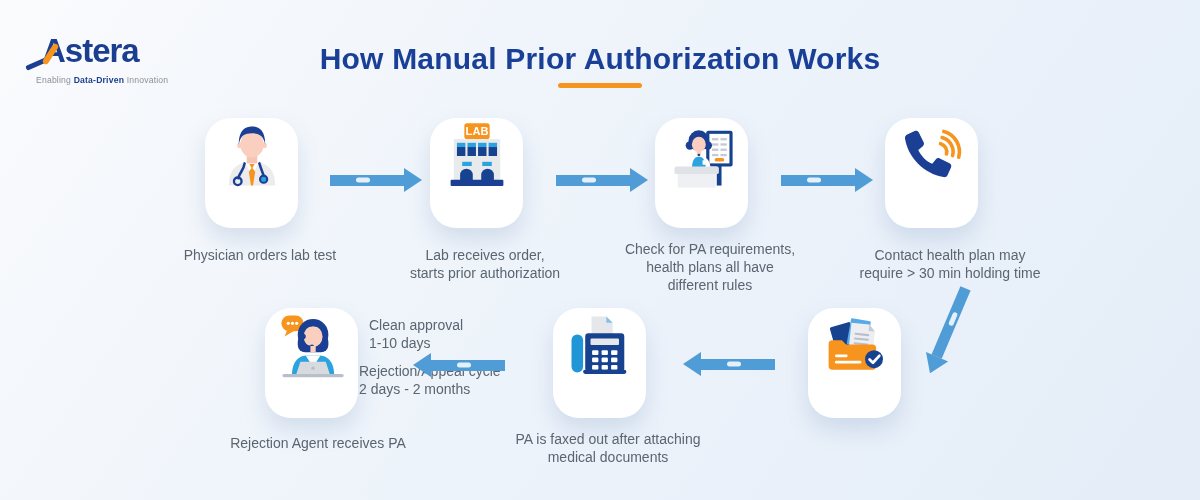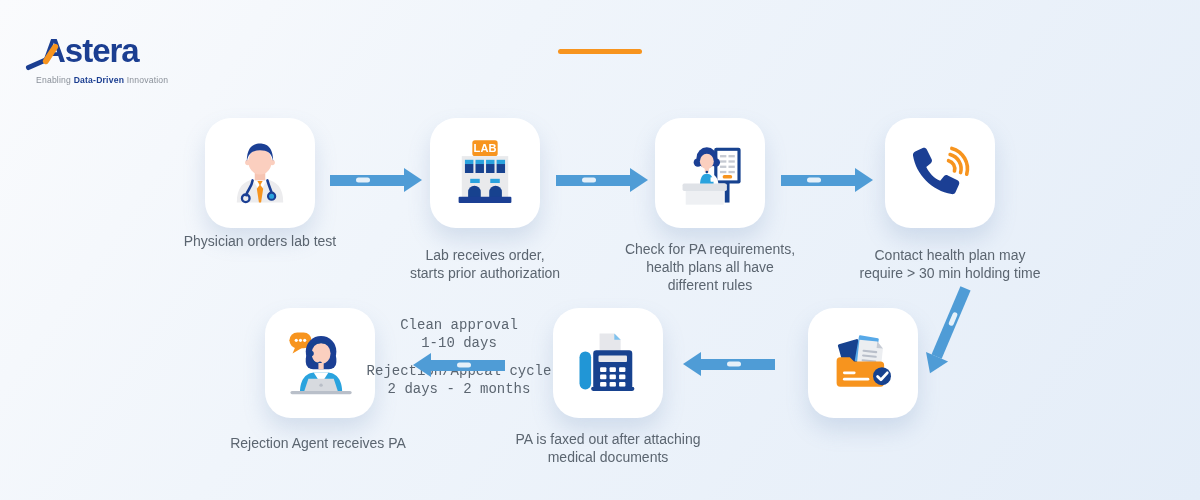--- a/index.html
+++ b/index.html
@@ -12,26 +12,26 @@
   .logo-swoosh-orange{position:absolute;left:3px;top:17px;width:23px;height:6px;border-radius:4px;
     background:#f7941e;transform:rotate(-57deg);}
   .logo-swoosh-blue{position:absolute;left:-11px;top:27px;width:25px;height:4.5px;border-radius:3px;
     background:#1b3e91;transform:rotate(-24deg);}
   .tagline{font-size:8.6px;color:#8a9099;margin-top:8px;letter-spacing:.2px;}
   .tagline b{color:#1b3e91;}
   .title-wrap{position:absolute;left:0;right:0;top:42px;text-align:center;}
   .title-wrap h1{margin:0;font-size:30px;font-weight:bold;color:#1a3f97;letter-spacing:.2px;}
   .title-underline{width:84px;height:5px;border-radius:3px;background:#f7941e;margin:7px auto 0 auto;}
   
-  .card{position:absolute;width:110px;height:110px;border-radius:26px;background:#ffffff;
-    box-shadow:0 12px 22px rgba(110,140,185,.22);display:flex;align-items:center;justify-content:center;}
+  .card{position:absolute;width:93px;height:110px;border-radius:26px;background:#ffffff;
+    box-shadow:0 12px 22px rgba(110,140,185,.22);display:flex;justify-content:center;}
   .card svg{display:block;}
   
   .caption{position:absolute;text-align:center;font-size:14px;line-height:1.3;color:#5b6570;white-space:pre-line;}
-  .annotation{position:absolute;text-align:center;font-size:14px;line-height:1.3;color:#5b6570;white-space:pre-line;font-family:Liberation Mono, monospace;}
+  .annotation{position:absolute;text-align:left;font-size:14px;line-height:1.3;color:#5b6570;white-space:pre-line;}
   
   .arrow{position:absolute;height:24px;display:flex;align-items:center;}
   .arrow .shaft{height:11px;background:#4f9cd6;flex:1;position:relative;}
   .arrow .shaft::after{content:'';position:absolute;top:50%;left:45%;transform:translate(-50%,-50%);
     width:14px;height:5px;border-radius:3px;background:rgba(255,255,255,.85);}
   .arrow .head-right{width:0;height:0;border-top:12px solid transparent;border-bottom:12px solid transparent;
     border-left:18px solid #4f9cd6;}
   .arrow .head-left{width:0;height:0;border-top:12px solid transparent;border-bottom:12px solid transparent;
     border-right:18px solid #4f9cd6;}
 </style>
@@ -43,20 +43,21 @@
   <div class="logo">
     <div class="logo-word-wrap">
       <span class="logo-swoosh-blue"></span>
       <span class="logo-swoosh-orange"></span>
       <span class="logo-word">Astera</span>
     </div>
     <div class="tagline"><span>Enabling </span><b>Data-Driven</b><span> Innovation</span></div>
   </div>
 
   <div class="title-wrap">
+    <h1>How Manual Prior Authorization Works</h1>
     <div class="title-underline"></div>
   </div>
 
   <div class="card" style="left:205px;top:118px">
     <svg width="76" height="76" viewBox="0 0 72 72">
       <path d="M14 64 C14 50 20 44 30 42 L42 42 C52 44 58 50 58 64 Z" fill="#ececee"></path>
       <path d="M29 42 L36 54 L43 42 Z" fill="#ffffff"></path>
       <rect x="31" y="36" width="10" height="7" fill="#f6c4b2"></rect>
       <path d="M33.5 43.5 L38.5 43.5 L36 48 Z" fill="#f7941e"></path>
       <path d="M36 47 L33 51 L35 64 L37 64 L39 51 Z" fill="#f7941e"></path>
@@ -189,21 +190,21 @@
       <circle cx="36" cy="36.5" r="1.9" fill="#17428f"></circle>
       <rect x="34.5" y="36" width="5" height="6" fill="#fbcfbf"></rect>
       <path d="M17 64 C17 50 24 45.5 30 45 L44 45 C50 45.5 57 50 57 64 Z" fill="#2aa3de"></path>
       <path d="M30 45 L37 56 L44 45 Z" fill="#ffffff"></path>
       <path d="M25 51 H49 L53 63 H21 Z" fill="#d7dadf"></path>
       <circle cx="37" cy="57" r="1.6" fill="#b9bec7"></circle>
       <rect x="8" y="62.5" width="58" height="3" rx="1.5" fill="#b9bfc9"></rect>
     </svg>
   </div>
 
-  <div class="caption" style="left:140px;top:232px;width:240px">Physician orders lab test</div>
+  <div class="caption" style="left:140px;top:246px;width:240px">Physician orders lab test</div>
   <div class="caption" style="left:590px;top:240px;width:240px">Check for PA requirements,
 health plans all have
 different rules</div>
   <div class="caption" style="left:365px;top:246px;width:240px">Lab receives order,
 starts prior authorization</div>
   <div class="caption" style="left:825px;top:246px;width:250px">Contact health plan may
 require &gt; 30 min holding time</div>
   <div class="caption" style="left:488px;top:430px;width:240px">PA is faxed out after attaching
 medical documents</div>
   <div class="caption" style="left:198px;top:434px;width:240px">Rejection Agent receives PA</div>

